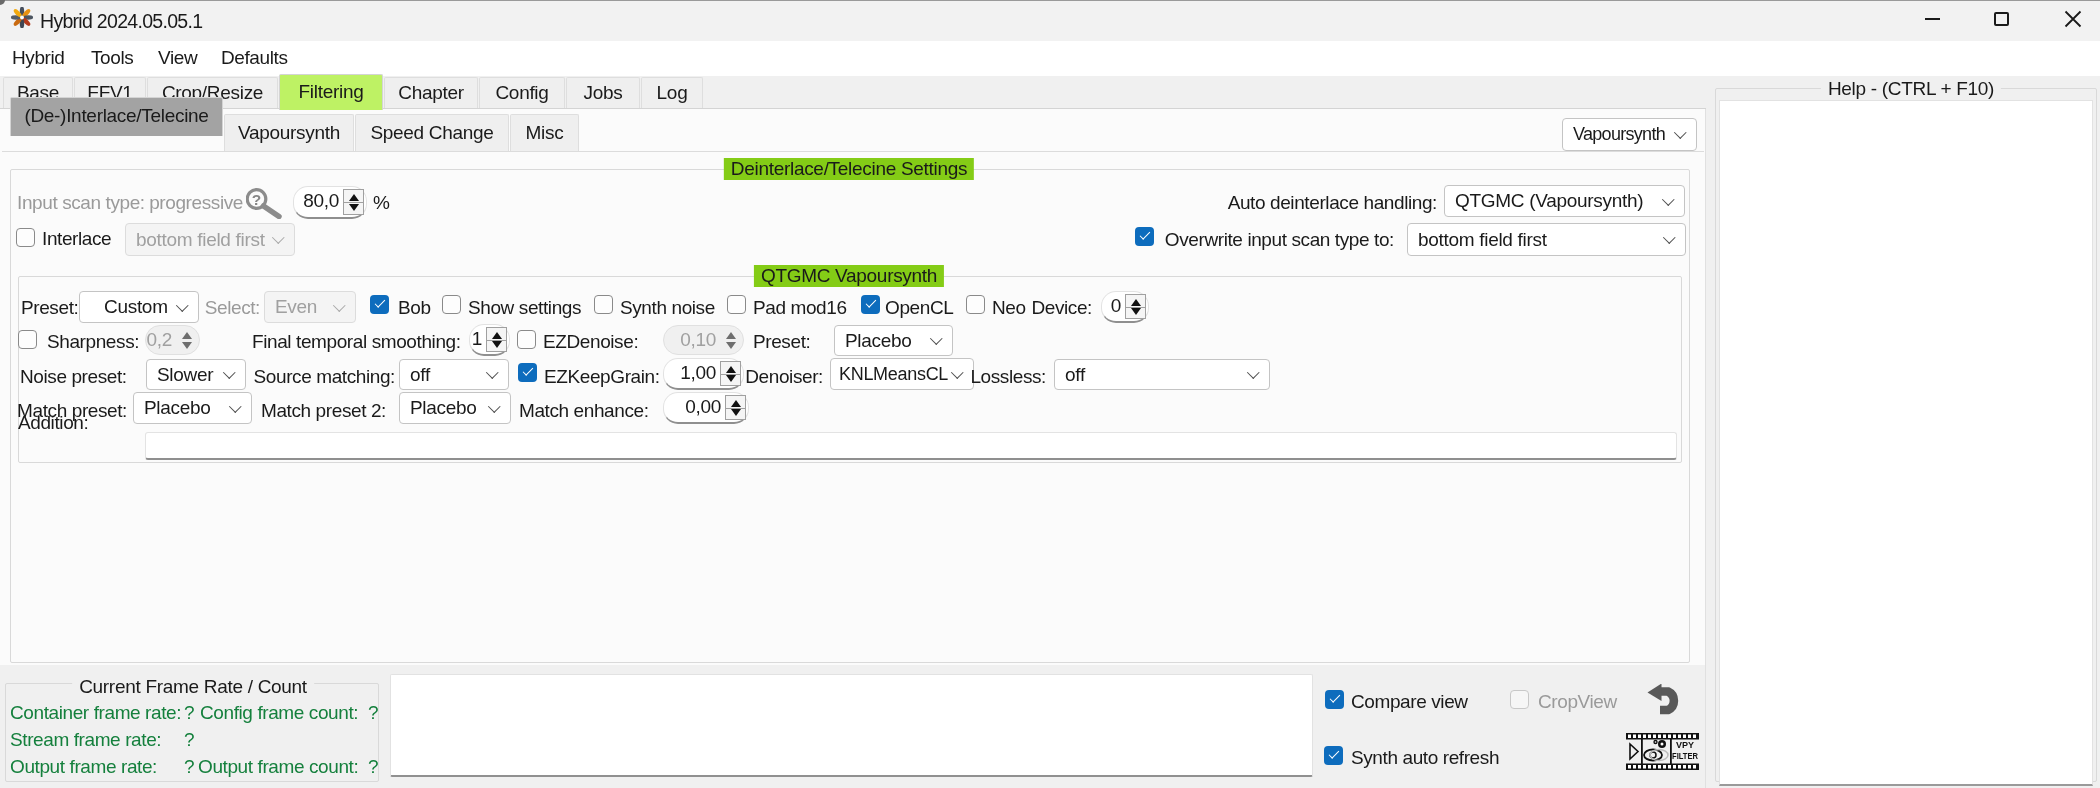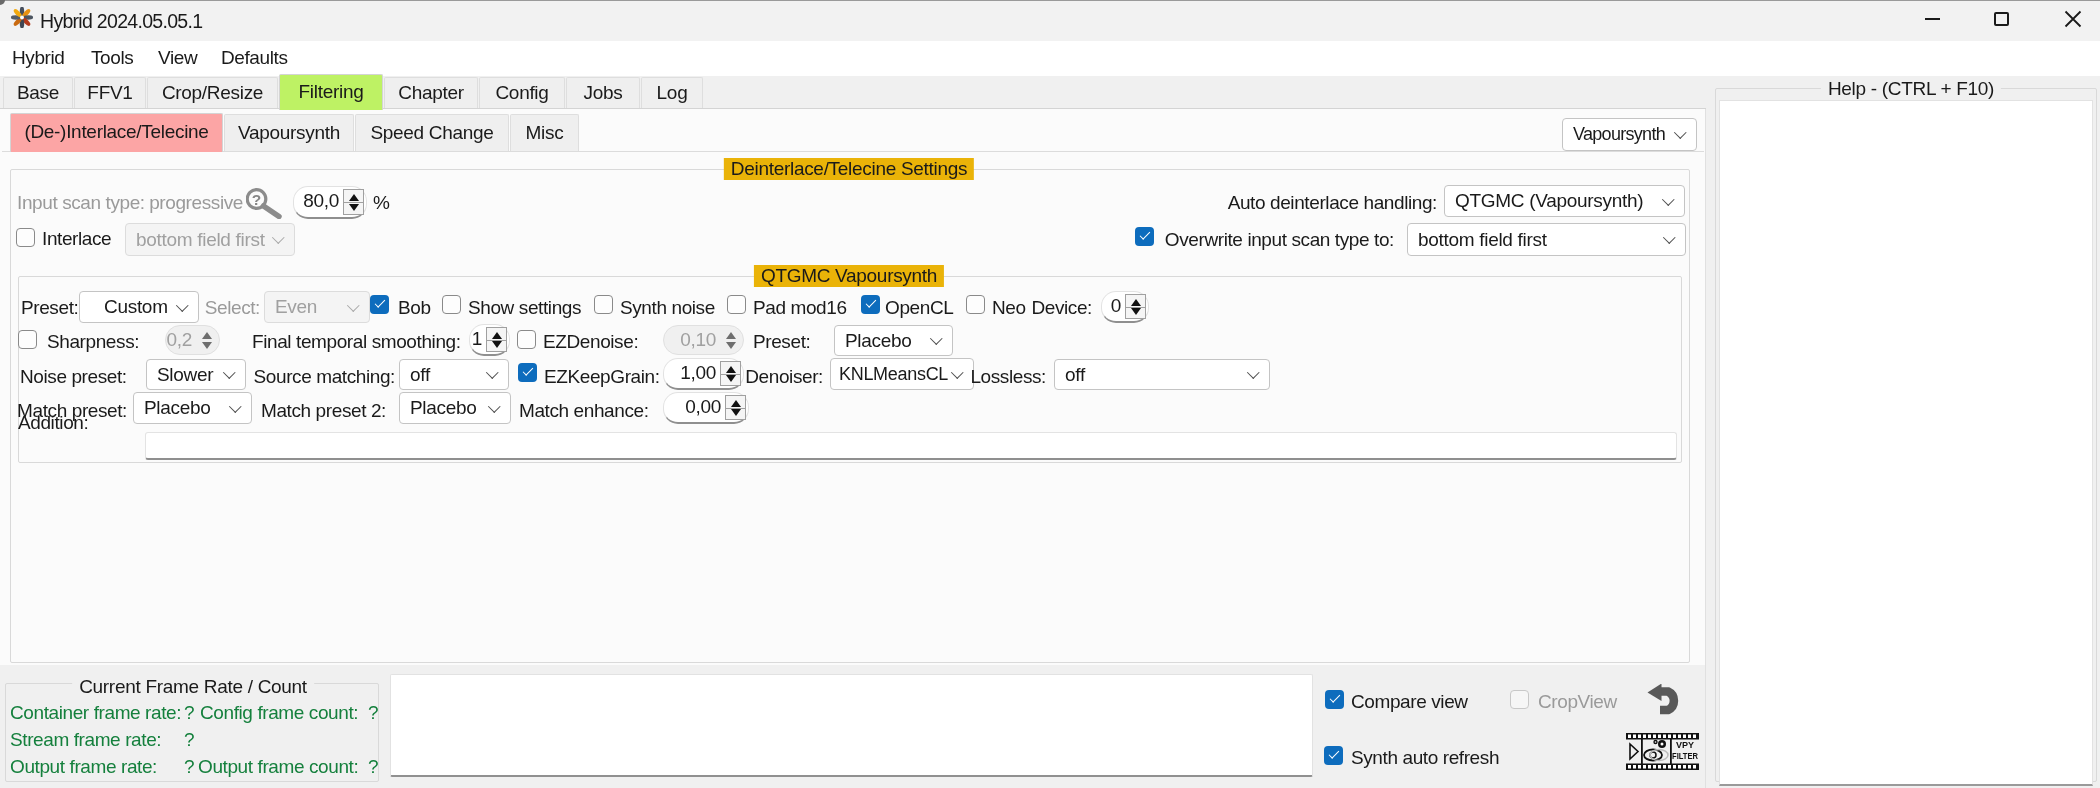--- a/index.html
+++ b/index.html
@@ -31,24 +31,24 @@
 .sp.dis .b i.d { border-top-color:#6e6e6e; }
 
 .cb { position:absolute; width:19px; height:19px; border-radius:4px; background:#fdfdfd; border:1px solid #8a8a8a; }
 .cb.on { background:#0d6cbd; border:none; }
 .cb.on::after { content:''; position:absolute; left:4.5px; top:5px; width:8.5px; height:4px; border-left:1.7px solid #fff; border-bottom:1.7px solid #fff; transform:rotate(-45deg); }
 .cb.dis { border-color:#c8c8c8; background:#f6f6f6; }
 
 .tab { position:absolute; top:77px; height:31px; background:#efefef; border:1px solid #dedede; border-bottom:none; border-radius:2px 2px 0 0; text-align:center; line-height:30px; letter-spacing:-0.3px; }
 .tab.sel { top:74px; height:36px; background:#bef264; border-color:#d4d4d4; line-height:34px; z-index:5; }
 .tab2 { position:absolute; top:114px; height:37px; background:#efefef; border:1px solid #dedede; border-bottom:none; border-radius:2px 2px 0 0; text-align:center; line-height:36px; letter-spacing:-0.3px; }
-.tab2.sel { top:113px; height:39px; background:#fca5a5; border-color:#d4d4d4; z-index:5; }
+.tab2.sel { top:97px; height:39px; background:#a3a3a3; border-color:#d4d4d4; z-index:5; }
 
 .gb { position:absolute; border:1px solid #d9d9d9; border-radius:2px; }
-.gbl { position:absolute; transform:translateX(-50%); background:#eab308; padding:0 7px; white-space:nowrap; letter-spacing:-0.3px; z-index:3; }
+.gbl { position:absolute; transform:translateX(-50%); background:#84cc16; padding:0 7px; white-space:nowrap; letter-spacing:-0.3px; z-index:3; }
 </style>
 </head>
 <body>
 
 <div class="abs" style="left:0;top:0;width:2100px;height:41px;background:#f2f2f2;border-top:1px solid #9a9a9a;"></div>
 <div class="abs" style="left:0;top:41px;width:2100px;height:35px;background:#ffffff;"></div>
 <div class="abs" style="left:0;top:76px;width:1706px;height:32px;background:#f0f0f0;"></div>
 <div class="abs" style="left:0;top:108px;width:1706px;height:1px;background:#d4d4d4;"></div>
 <div class="abs" style="left:0;top:109px;width:1706px;height:556px;background:#fbfbfb;"></div>
 <div class="abs" style="left:0;top:665px;width:1706px;height:123px;background:#f0f0f0;"></div>
@@ -140,21 +140,21 @@
 <div class="cb on" style="left:1135px;top:227px;"></div>
 <span class="lb" style="right:706px;top:229px;">Overwrite input scan type to:</span>
 <div class="dd" style="left:1407px;top:223px;width:279px;height:33px;line-height:31px;">bottom field first</div>
 
 <div class="gb" style="left:18px;top:276px;width:1664px;height:187px;"></div>
 <span class="gbl" style="left:849px;top:265px;">QTGMC Vapoursynth</span>
 
 <span class="lb" style="left:21px;top:297px;">Preset:</span>
 <div class="dd" style="left:79px;top:291px;width:120px;height:32px;line-height:30px;padding-left:24px;">Custom</div>
 <span class="lb gr" style="right:1840px;top:297px;">Select:</span>
-<div class="dd dis" style="left:264px;top:291px;width:106px;height:32px;line-height:30px;">Even</div>
+<div class="dd dis" style="left:264px;top:291px;width:92px;height:32px;line-height:30px;">Even</div>
 <div class="cb on" style="left:370px;top:295px;"></div>
 <span class="lb" style="left:398px;top:297px;">Bob</span>
 <div class="cb" style="left:442px;top:295px;"></div>
 <span class="lb" style="left:468px;top:297px;">Show settings</span>
 <div class="cb" style="left:594px;top:295px;"></div>
 <span class="lb" style="left:620px;top:297px;">Synth noise</span>
 <div class="cb" style="left:727px;top:295px;"></div>
 <span class="lb" style="left:753px;top:297px;">Pad mod16</span>
 <div class="cb on" style="left:861px;top:295px;"></div>
 <span class="lb" style="left:885px;top:297px;">OpenCL</span>
@@ -164,21 +164,21 @@
 <div class="sp" style="left:1101px;top:291px;width:48px;height:32px;">
     <span class="v">0</span>
     <span class="b">
       <i class="u"></i>
       <i class="d"></i>
     </span>
   </div>
 
 <div class="cb" style="left:18px;top:330px;"></div>
 <span class="lb" style="left:47px;top:331px;">Sharpness:</span>
-<div class="sp dis" style="left:145px;top:325px;width:55px;height:30px;margin-left:20px;">
+<div class="sp dis" style="left:145px;top:325px;width:55px;height:30px;">
     <span class="v">0,2</span>
     <span class="b">
       <i class="u"></i>
       <i class="d"></i>
     </span>
   </div>
 <span class="lb" style="left:252px;top:331px;">Final temporal smoothing:</span>
 <div class="sp" style="left:469px;top:324px;width:41px;height:32px;">
     <span class="v">1</span>
     <span class="b">

